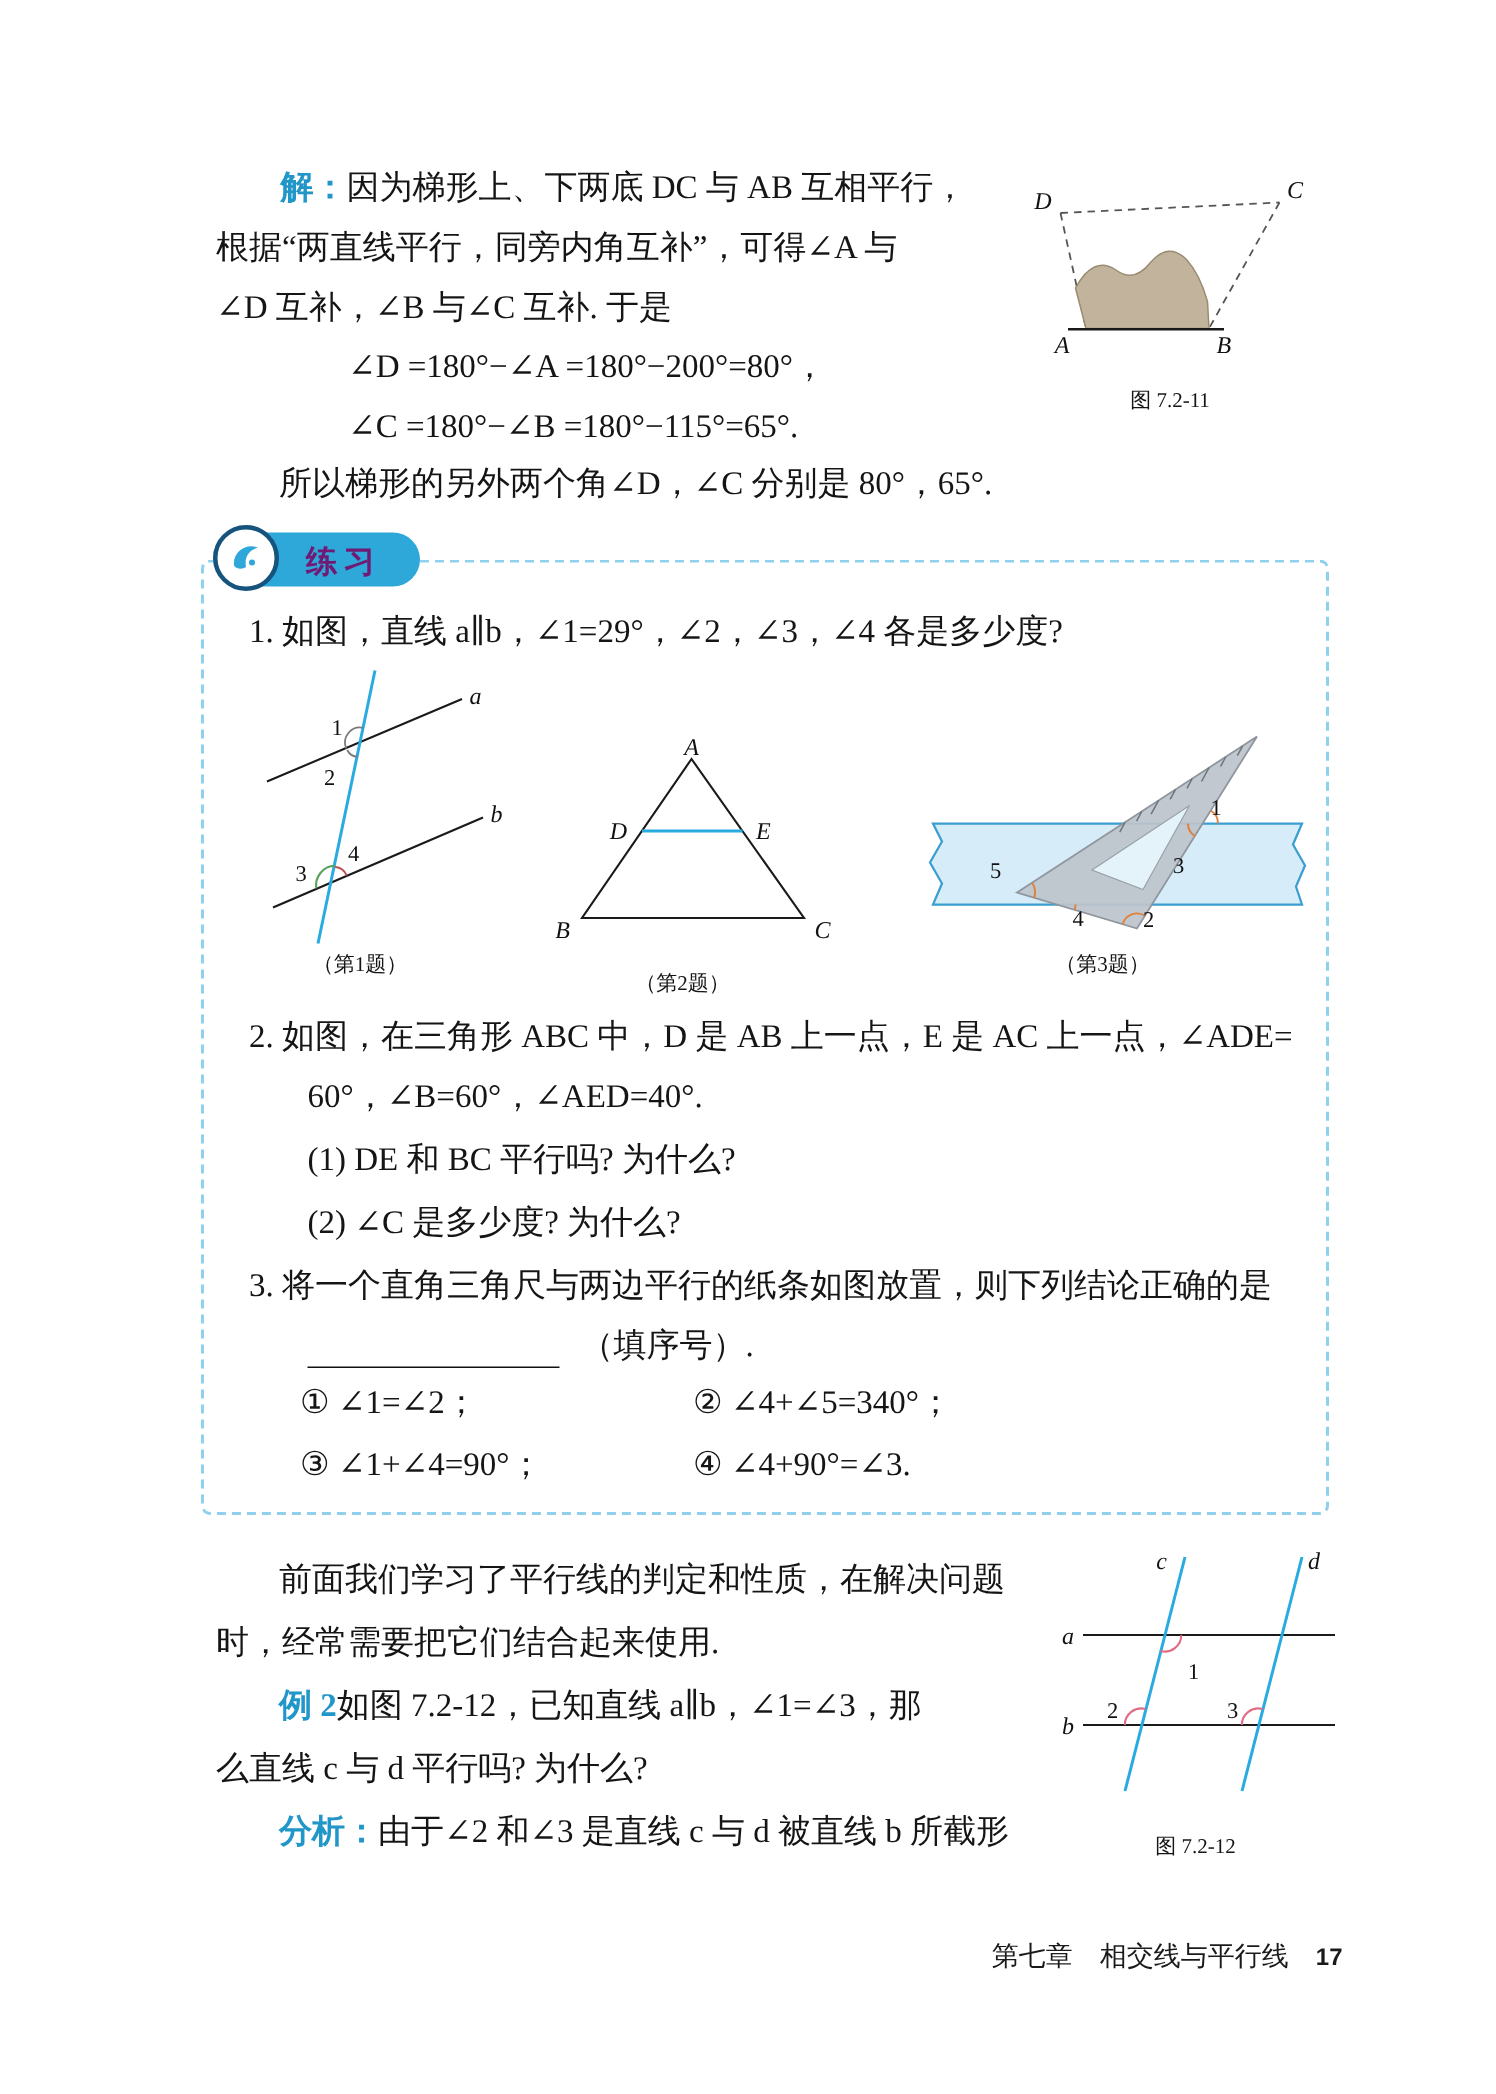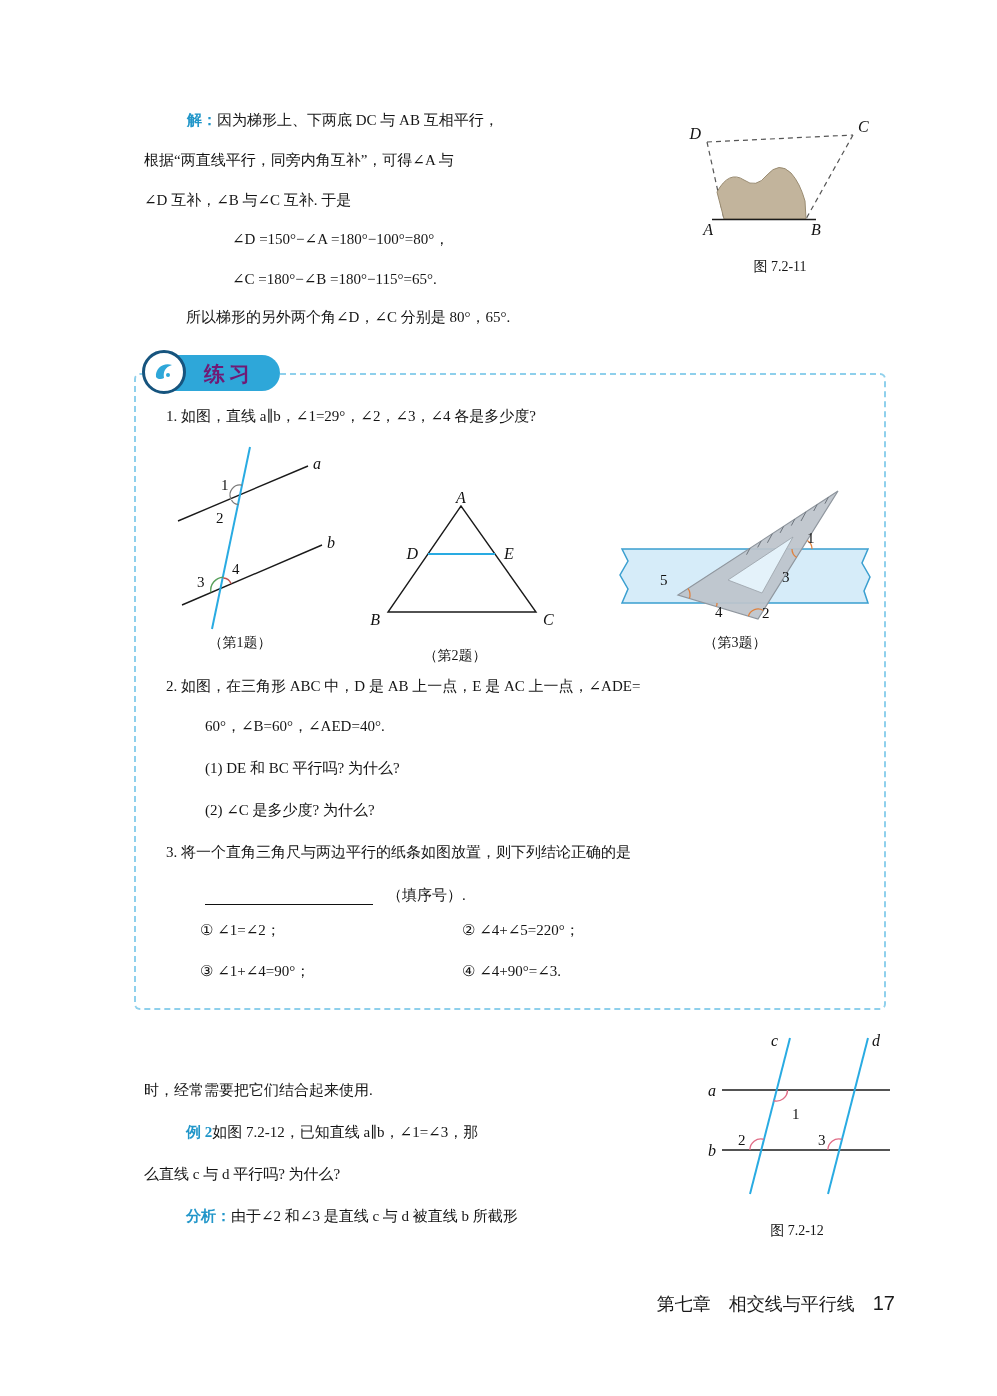--- a/index.html
+++ b/index.html
@@ -1,37 +1,37 @@
 <!DOCTYPE html>
 <html><head>
 <meta charset="utf-8">
 <style>
   * { margin:0; padding:0; box-sizing:border-box; }
   html,body { background:#ffffff; }
   .page {
     position:relative; width:997px; height:1396px; background:#ffffff;
     font-family:"Liberation Serif","DejaVu Serif",serif; color:#151515; overflow:hidden;
   }
-  .t { position:absolute; font-size:15px; white-space:nowrap; line-height:1.35; }
+  .t { position:absolute; font-size:22px; white-space:nowrap; line-height:1.35; }
   .blue { color:#2196c9; font-weight:bold; }
   .lblgap { }
   .caption { position:absolute; font-size:14px; text-align:center; white-space:nowrap; }
   .practice-box { position:absolute; left:134px; top:373px; width:752px; height:637px;
     border:2px dashed #8fd0ec; border-radius:6px; background:#ffffff; }
   .badge { position:absolute; left:150px; top:355px; width:130px; height:36px;
     background:#2ea7d9; border-radius:18px; font-family:"Liberation Sans",sans-serif; }
   .badge-label { position:absolute; left:54px; top:5px; color:#701a75; font-size:21px;
     font-weight:bold; letter-spacing:4px; }
   .badge-icon { position:absolute; left:-8px; top:-5px; width:44px; height:44px;
     background:#ffffff; border:3px solid #16547e; border-radius:50%;
     display:flex; align-items:center; justify-content:center; }
   .blank { display:inline-block; width:168px; height:23px; border-bottom:1.6px solid #111; vertical-align:bottom; }
   .footer { position:absolute; left:420px; top:1292px; width:475px; text-align:right;
     font-family:"Liberation Sans",sans-serif; font-size:18px; color:#1a1a1a; }
-  .footer .pagenum { font-weight:normal; font-size:20px; margin-left:18px; }
+  .footer .pagenum { font-weight:bold; font-size:16px; margin-left:18px; }
   svg { position:absolute; overflow:visible; }
   .blk { stroke:#1a1a1a; stroke-width:1.4; }
   .cyan { stroke:#29abe2; stroke-width:2; }
   .dash { stroke:#555; stroke-width:1.2; stroke-dasharray:5 4; }
   .lab { font-family:"Liberation Serif",serif; font-style:italic; font-size:16px; fill:#111; }
   .num { font-family:"Liberation Serif",serif; font-size:15px; fill:#111; }
   .arc-gray { fill:none; stroke:#7a7a7a; stroke-width:1.2; }
   .arc-green { fill:none; stroke:#58a05c; stroke-width:1.4; }
   .arc-red { fill:none; stroke:#c0504d; stroke-width:1.4; }
   .arc-pink { fill:none; stroke:#e06c86; stroke-width:1.4; }
@@ -41,21 +41,21 @@
 </head>
 <body>
 
 <div class="page">
 
   <div class="t" style="left:187px;top:110px">
     <span class="blue">解：</span><span>因为梯形上、下两底 DC 与 AB 互相平行，</span>
   </div>
   <div class="t" style="left:144px;top:150px">根据“两直线平行，同旁内角互补”，可得∠A 与</div>
   <div class="t" style="left:144px;top:190px">∠D 互补，∠B 与∠C 互补. 于是</div>
-  <div class="t" style="left:232px;top:229px">∠D =150°−∠A =180°−100°=80°，</div>
+  <div class="t" style="left:232px;top:229px">∠D =180°−∠A =180°−200°=80°，</div>
   <div class="t" style="left:232px;top:269px">∠C =180°−∠B =180°−115°=65°.</div>
   <div class="t" style="left:186px;top:307px">所以梯形的另外两个角∠D，∠C 分别是 80°，65°.</div>
 
   <svg width="195" height="128" viewBox="0 0 195 128" style="left:683px;top:112px">
     <line class="dash" x1="24" y1="30" x2="170" y2="23"></line>
     <line class="dash" x1="24" y1="30" x2="41" y2="107"></line>
     <line class="dash" x1="170" y1="23" x2="123" y2="107"></line>
     <path d="M41,107 L34,80 Q46,58 61,68 Q73,77 84,63 Q96,49 108,61 Q117,71 122,89 L123,107 Z" fill="#c2b49c" stroke="#9a8c72" stroke-width="1"></path>
     <line x1="29" y1="107.5" x2="133" y2="107.5" stroke="#1a1a1a" stroke-width="1.6"></line>
     <text class="lab" x="18" y="27" text-anchor="end">D</text>
@@ -135,24 +135,25 @@
   <div class="t" style="left:166px;top:676px">2. 如图，在三角形 ABC 中，D 是 AB 上一点，E 是 AC 上一点，∠ADE=</div>
   <div class="t" style="left:205px;top:716px">60°，∠B=60°，∠AED=40°.</div>
   <div class="t" style="left:205px;top:758px">(1) DE 和 BC 平行吗? 为什么?</div>
   <div class="t" style="left:205px;top:800px">(2) ∠C 是多少度? 为什么?</div>
 
   <div class="t" style="left:166px;top:842px">3. 将一个直角三角尺与两边平行的纸条如图放置，则下列结论正确的是</div>
   <div class="t" style="left:205px;top:882px">
     <span class="blank"></span><span style="margin-left:14px">（填序号）.</span>
   </div>
   <div class="t" style="left:200px;top:920px">① ∠1=∠2；</div>
-  <div class="t" style="left:462px;top:920px">② ∠4+∠5=220°；</div>
+  <div class="t" style="left:462px;top:920px">② ∠4+∠5=340°；</div>
   <div class="t" style="left:200px;top:961px">③ ∠1+∠4=90°；</div>
   <div class="t" style="left:462px;top:961px">④ ∠4+90°=∠3.</div>
 
+  <div class="t" style="left:186px;top:1038px">前面我们学习了平行线的判定和性质，在解决问题</div>
   <div class="t" style="left:144px;top:1080px">时，经常需要把它们结合起来使用.</div>
 
   <div class="t" style="left:186px;top:1122px">
     <span class="blue">例 2</span><span class="lblgap">如图 7.2-12，已知直线 a∥b，∠1=∠3，那</span>
   </div>
   <div class="t" style="left:144px;top:1164px">么直线 c 与 d 平行吗? 为什么?</div>
 
   <div class="t" style="left:186px;top:1206px">
     <span class="blue">分析：</span><span>由于∠2 和∠3 是直线 c 与 d 被直线 b 所截形</span>
   </div>

